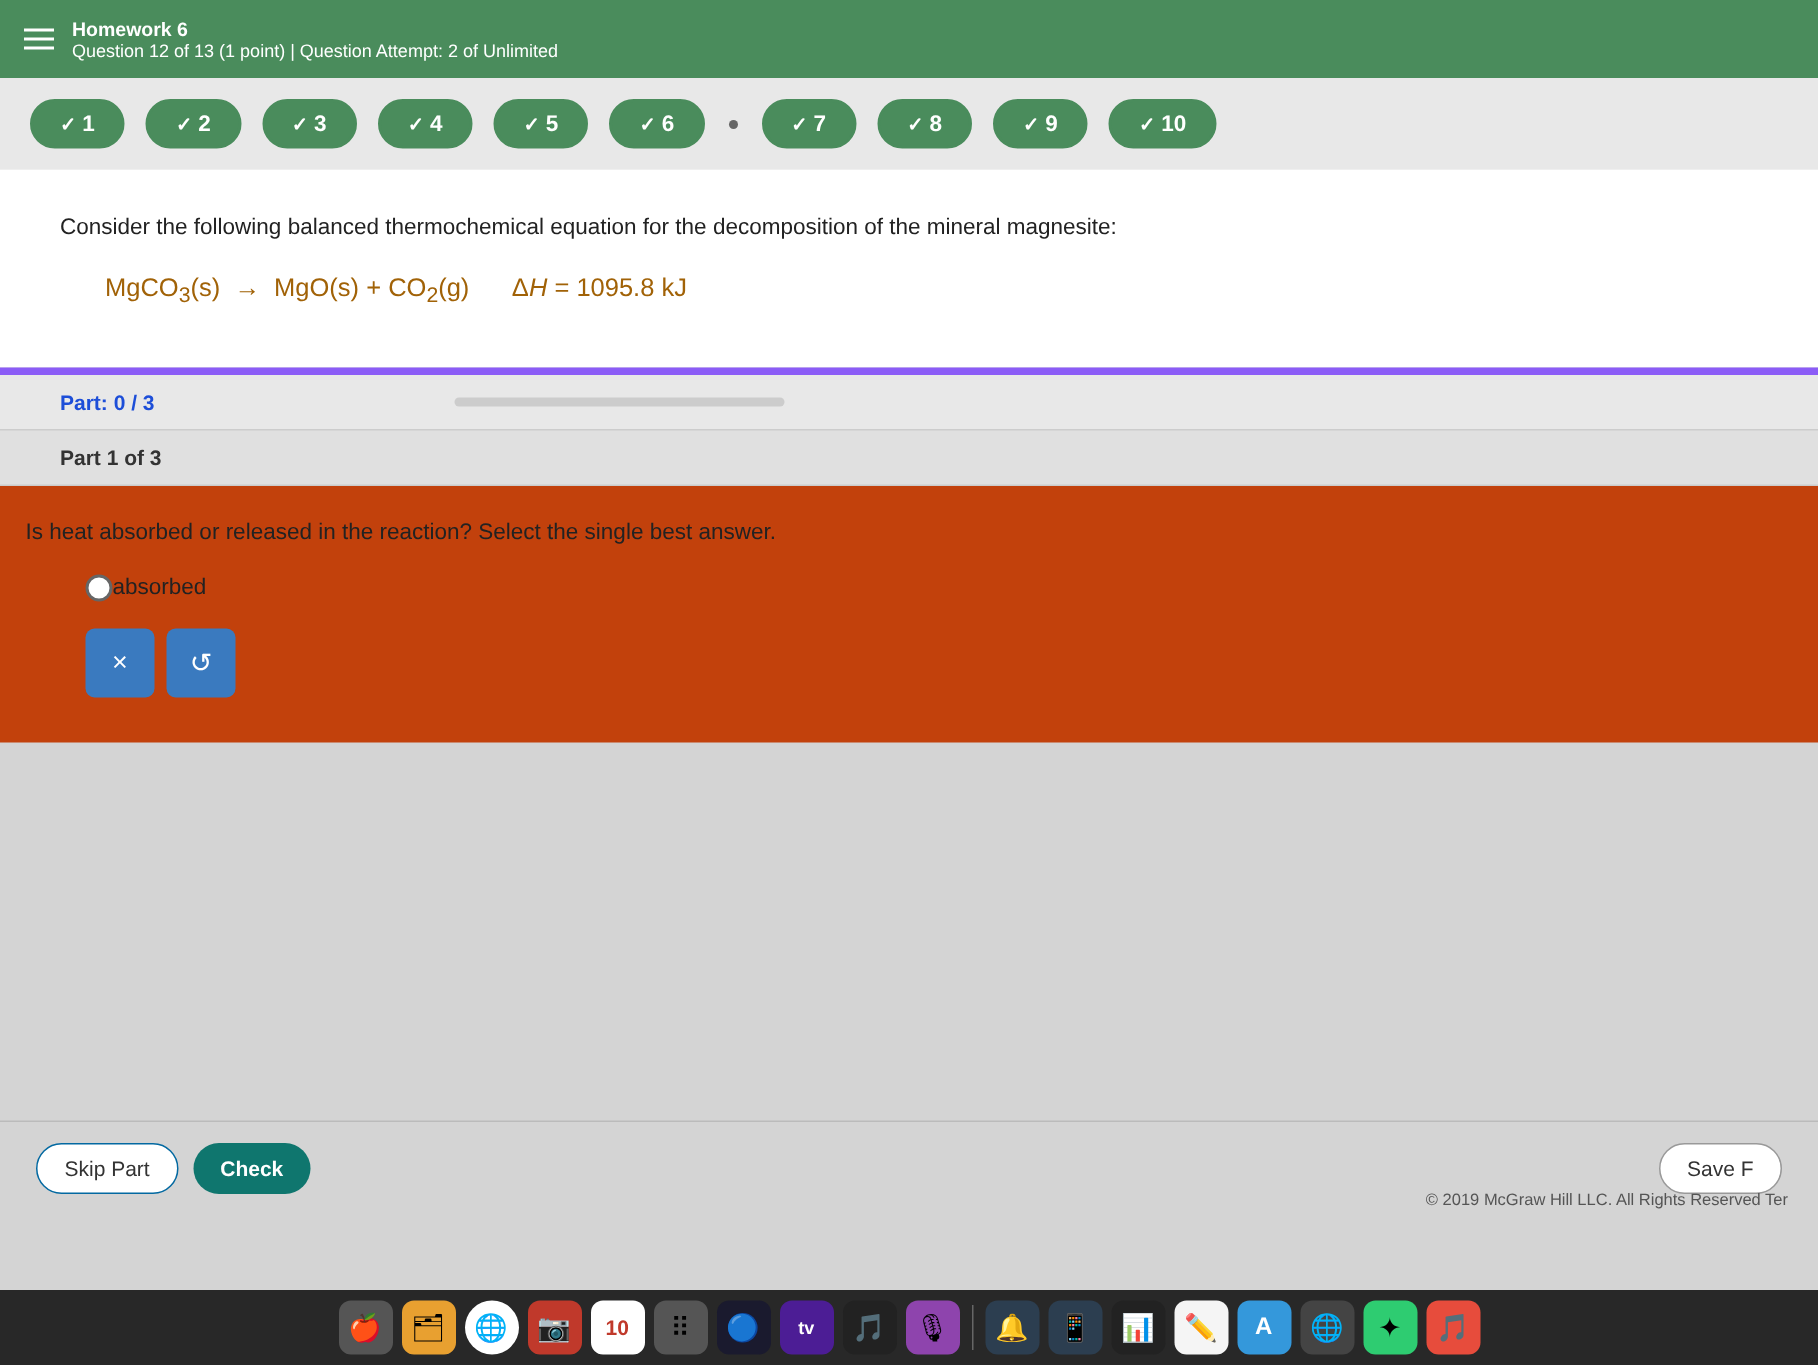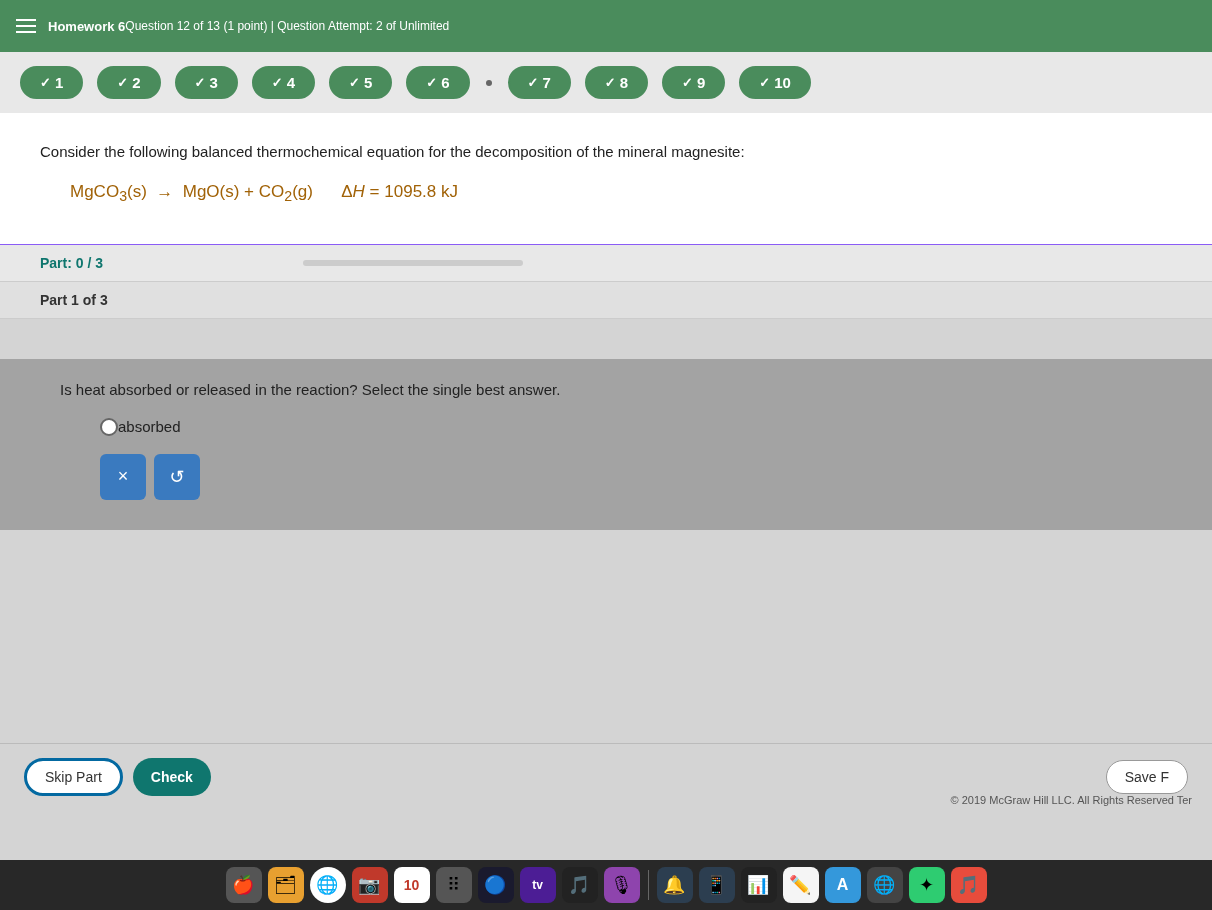--- a/index.html
+++ b/index.html
@@ -19,21 +19,21 @@
       padding: 8px 16px;
       display: flex;
       align-items: center;
       gap: 12px;
       height: 52px;
     }
     .hamburger {
       display: flex; flex-direction: column; gap: 4px; cursor: pointer;
     }
     .hamburger span { display: block; width: 20px; height: 2px; background: white; }
-    .top-bar-text { display: flex; }
+    .top-bar-text { display: flex; flex-direction: column; }
     .top-bar-title { font-size: 13px; font-weight: 600; }
     .top-bar-subtitle { font-size: 12px; }
 
     
     .nav-pills {
       background: #e8e8e8;
       padding: 14px 20px;
       display: flex;
       align-items: center;
       gap: 14px;
@@ -82,25 +82,25 @@
       margin: 10px 0 20px 30px;
       display: flex;
       align-items: center;
       gap: 20px;
       color: #a16207;
     }
 
     
     .part-header {
       background: #e8e8e8;
-      border-top: 1px solid #8b5cf6;
+      border-top: 5px solid #8b5cf6;
       padding: 10px 40px;
       font-size: 14px;
       font-weight: 600;
-      color: #0f766e;
+      color: #1d4ed8;
       display: flex;
       align-items: center;
       gap: 200px;
     }
     .progress-bar-container {
       flex: 1;
       height: 6px;
       background: #ccc;
       border-radius: 3px;
       max-width: 220px;
@@ -116,23 +116,22 @@
       background: #e0e0e0;
       padding: 10px 40px;
       font-size: 14px;
       font-weight: 600;
       color: #333;
       border-top: 1px solid #ccc;
       border-bottom: 1px solid #ccc;
     }
 
     .question-body {
-      background: #a3a3a3;
-      padding: 22px 40px 30px 60px;
-      margin-top: 40px;
+      background: #c2410c;
+      padding: 22px 40px 30px 17px;
     }
 
     .question-body-text {
       font-size: 15px;
       color: #222;
       margin-bottom: 20px;
     }
 
     .radio-group {
       display: flex;
@@ -187,21 +186,21 @@
       justify-content: space-between;
       border-top: 1px solid #bbb;
       position: absolute;
       bottom: 50px;
       left: 0; right: 0;
     }
 
     .bottom-left { display: flex; gap: 10px; }
     .btn-skip {
       background: white;
-      border: 3px solid #0369a1;
+      border: 1px solid #0369a1;
       border-radius: 20px;
       padding: 8px 18px;
       font-size: 14px;
       cursor: pointer;
       color: #333;
     }
     .btn-check {
       background: #0f766e;
       border: none;
       border-radius: 20px;

